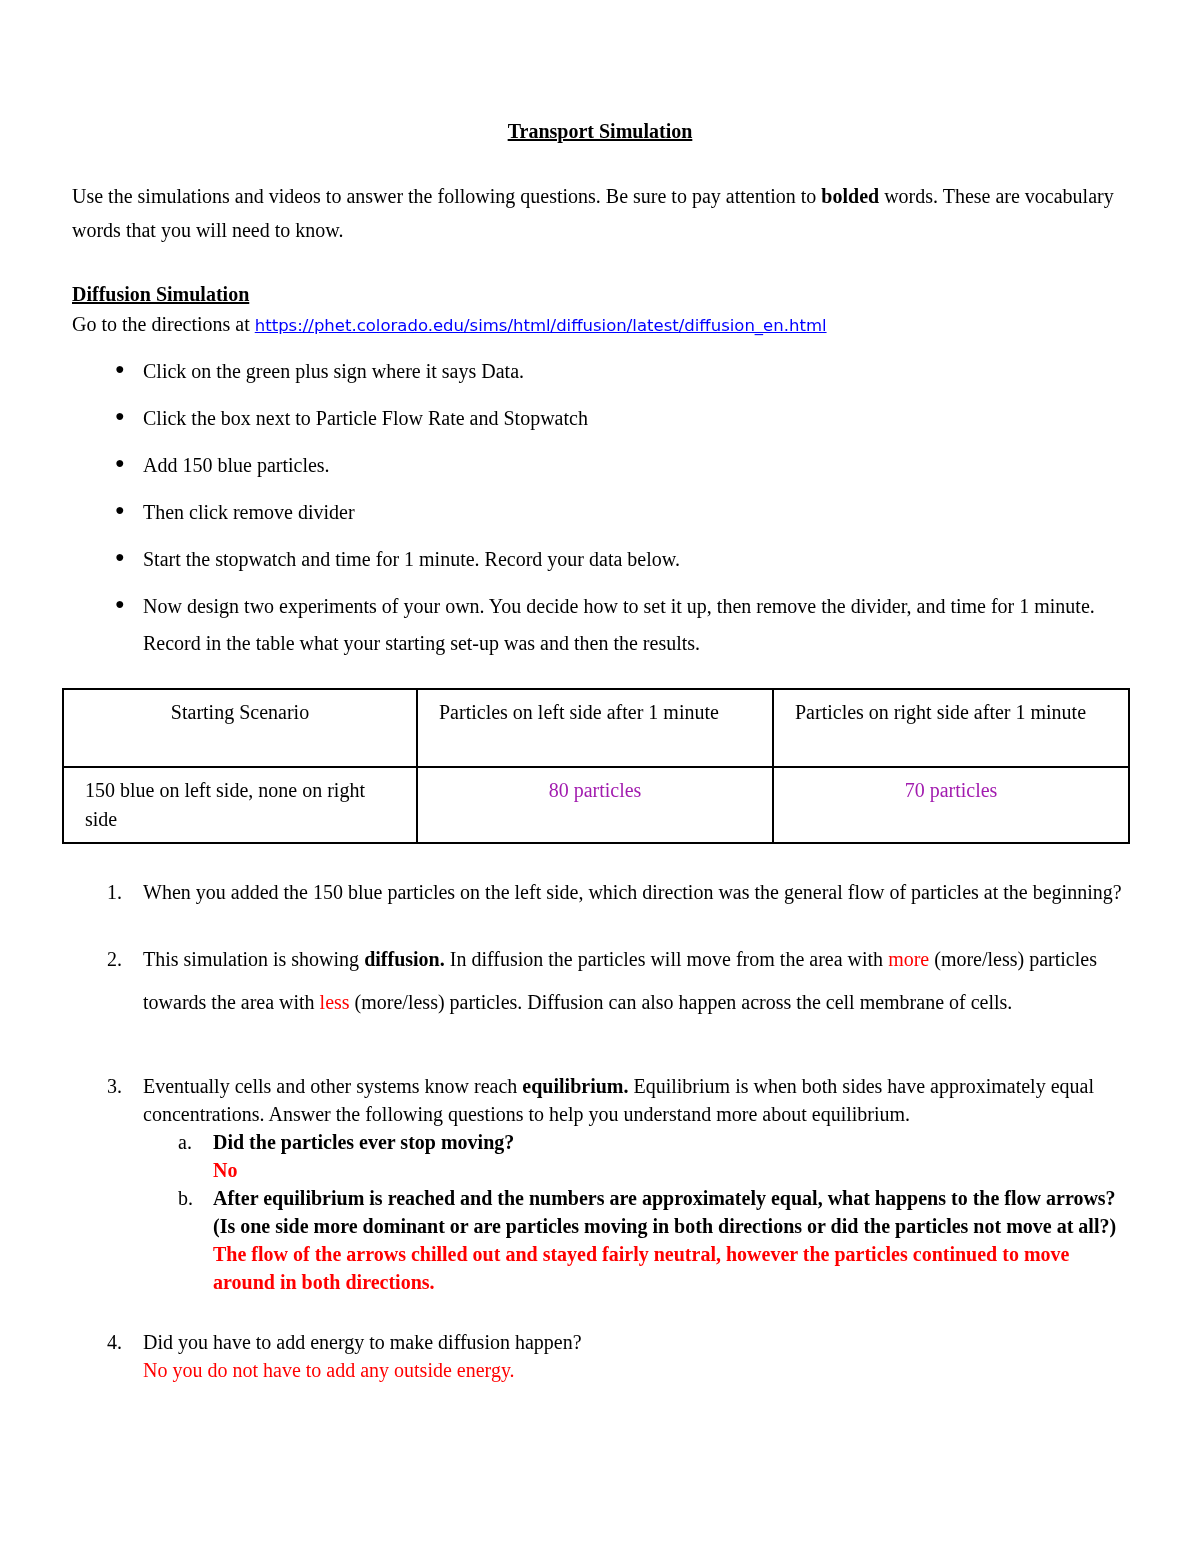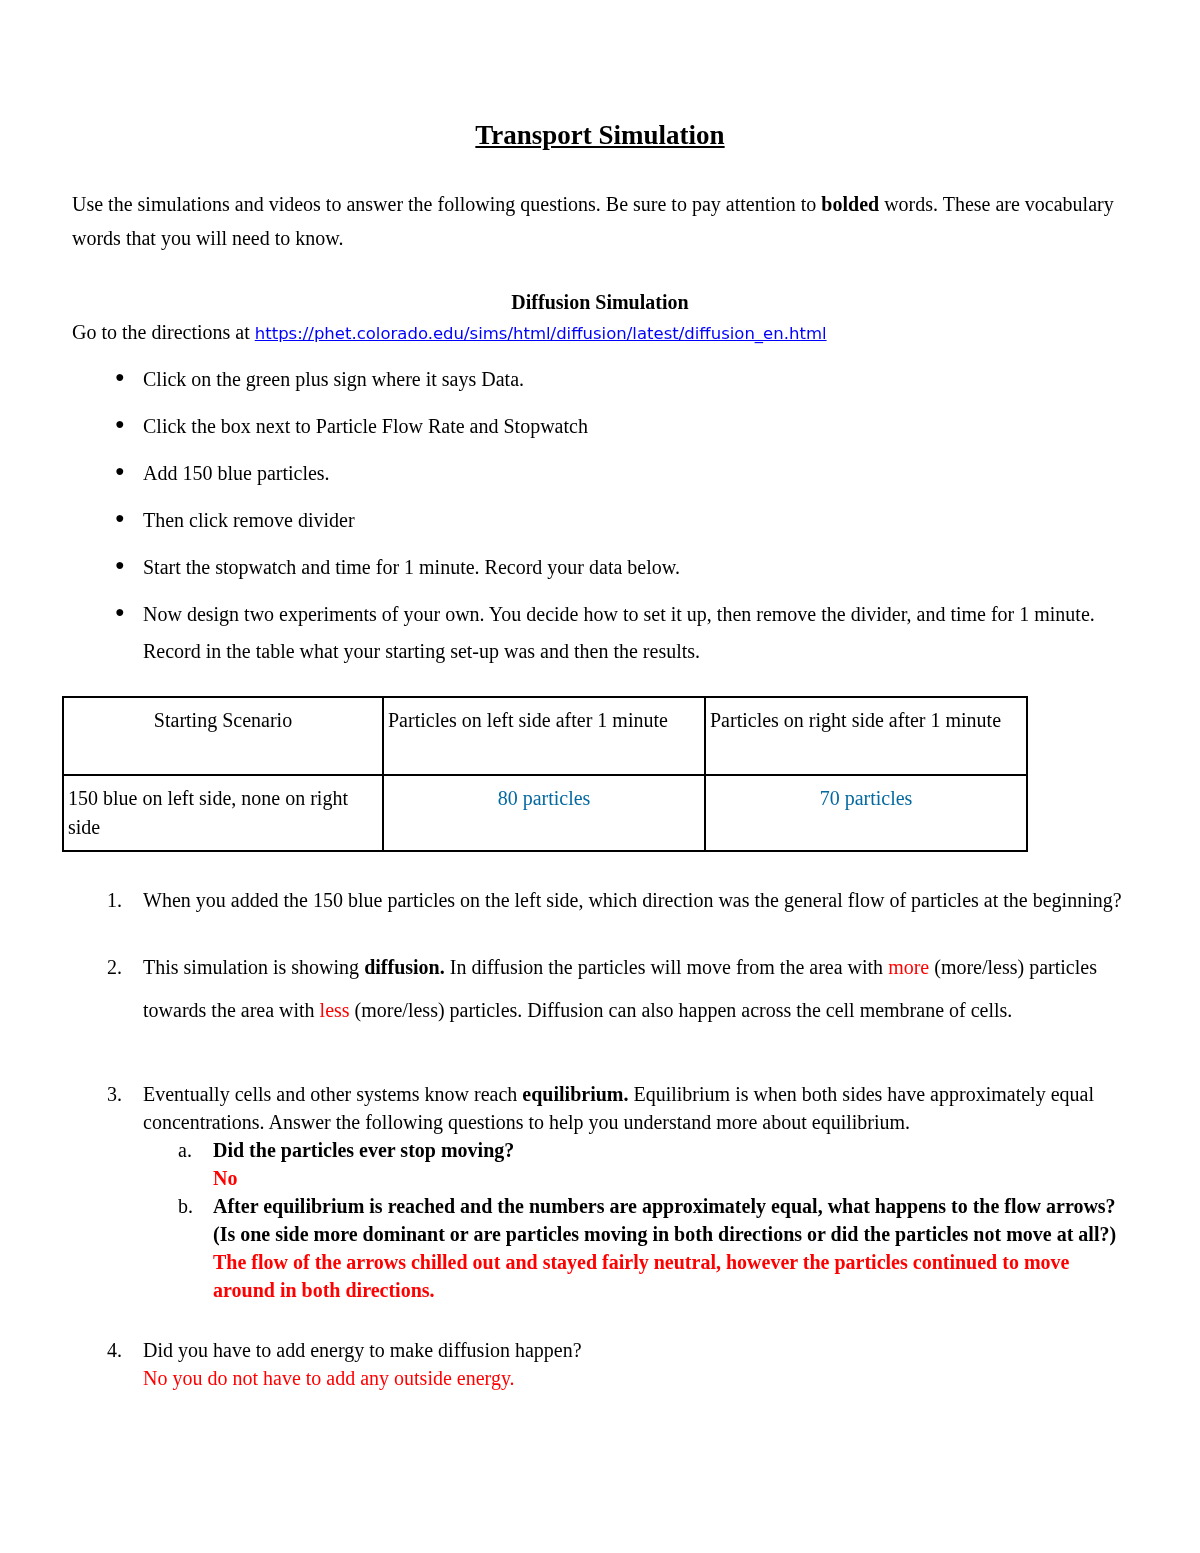--- a/index.html
+++ b/index.html
@@ -16,35 +16,35 @@
   }
   .page {
     box-sizing: border-box;
     width: 1200px;
     height: 1553px;
     padding: 120px 72px 0 72px;
   }
   .doc-title {
     margin: 0 0 36px 0;
     text-align: center;
-    font-size: 27px;
+    font-size: 20px;
     font-weight: bold;
     text-decoration: underline;
   }
   .intro {
     margin: 0 0 32px 0;
     font-size: 20px;
     line-height: 1.7;
   }
   .section-heading {
     margin: 0;
     font-size: 20px;
     font-weight: bold;
+    text-decoration: underline;
     line-height: 1.5;
-    text-align: center;
   }
   .goto-line {
     margin: 0 0 14px 0;
     font-size: 20px;
     line-height: 1.5;
   }
   .sim-link {
     color: #0000ff;
     font-family: "DejaVu Sans", sans-serif;
     font-size: 16.5px;
@@ -70,32 +70,32 @@
   table.results {
     border-collapse: collapse;
     margin: 0 0 0 -10px;
     width: 938px;
     table-layout: fixed;
   }
   table.results th, table.results td {
     border: 2px solid #000000;
     font-size: 20px;
     font-weight: normal;
-    padding: 8px 4px;
+    padding: 8px 21px;
     vertical-align: top;
     line-height: 1.45;
   }
   table.results th { height: 60px; }
   table.results td { height: 54px; }
   .th-center { text-align: center; }
   .th-left { text-align: left; border-radius: 7px; }
   .cell-left { text-align: left; }
   .cell-answer {
     text-align: center;
-    color: #0369a1;
+    color: #a21caf;
   }
   .questions { margin-top: 34px; }
   .q {
     display: flex;
     padding-left: 35px;
     font-size: 20px;
     line-height: 1.4;
   }
   .q-num {
     flex: 0 0 36px;

